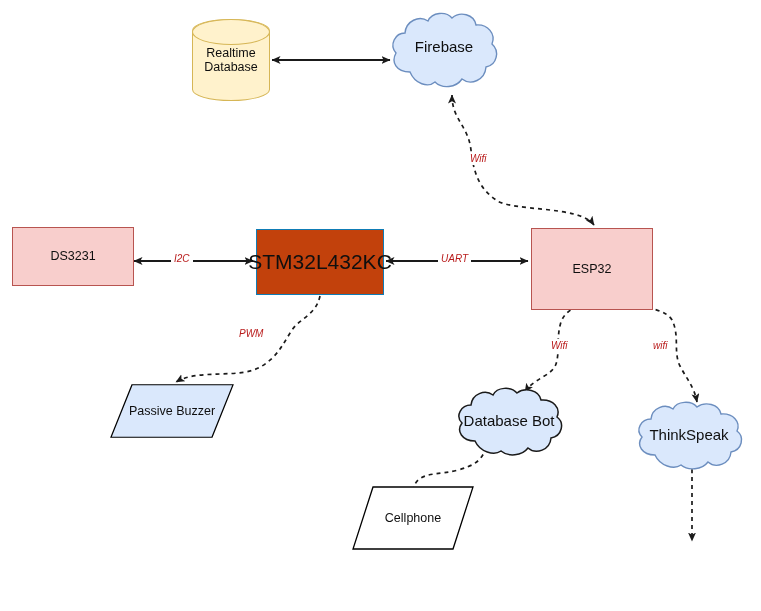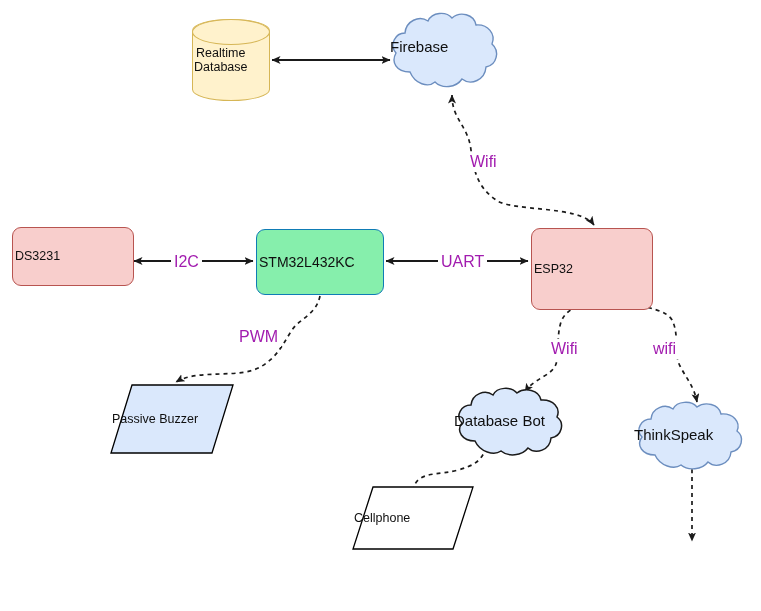--- a/index.html
+++ b/index.html
@@ -23,43 +23,42 @@
     top: 0;
     width: 761px;
     height: 611px;
     pointer-events: none;
   }
   .node {
     position: absolute;
     box-sizing: border-box;
     display: flex;
     align-items: center;
-    justify-content: flex-start;
+    justify-content: center;
     text-align: center;
     color: #0f0f0f;
     line-height: 1.15;
-    border-radius: 9px;
   }
   .node .lbl {
     position: relative;
     z-index: 3;
     padding: 0 2px;
     white-space: pre-line;
   }
 
   
   .rect {
     border: 1px solid #b85450;
     background: #f8cecc;
     font-size: 12.5px;
   }
   .rect.blue {
     border: 1px solid #0f7cb5;
-    background: #86efac;
-    font-size: 14px;
+    background: #c2410c;
+    font-size: 21px;
   }
 
   
   .cyl {
     font-size: 12.5px;
   }
   .cyl .body {
     position: absolute;
     left: 0; top: 0; right: 0; bottom: 0;
     background: #fff2cc;
@@ -96,26 +95,27 @@
   .cloud .shape {
     position: absolute;
     left: 0; top: 0; right: 0; bottom: 0;
     z-index: 1;
   }
   .cloud .shape svg { display: block; width: 100%; height: 100%; }
 
   
   .edge-label {
     position: absolute;
-    font-size: 16px;
-    color: #a21caf;
+    font-size: 10px;
+    color: #b91c1c;
     background: #ffffff;
     padding: 1px 3px;
     white-space: nowrap;
     z-index: 5;
+    font-style: italic;
   }
 </style>
 </head>
 <body>
 
 <div id="canvas">
 
   <svg id="edges" viewBox="0 0 761 611">
     <defs>
       <marker id="ah" markerWidth="10" markerHeight="10" refX="8.5" refY="4" orient="auto" markerUnits="userSpaceOnUse">
@@ -194,21 +194,21 @@
   </div>
 
   <div class="node rect blue" style="left:256px; top:229px; width:128px; height:66px;">
     <span class="lbl">STM32L432KC</span>
   </div>
 
   <div class="node rect" style="left:531px; top:228px; width:122px; height:82px;">
     <span class="lbl">ESP32</span>
   </div>
 
-  <div class="node para" style="left:110px; top:384px; width:124px; height:70px;">
+  <div class="node para" style="left:110px; top:384px; width:124px; height:54px;">
     <div class="shape">
       <svg viewBox="0 0 124 66" preserveAspectRatio="none">
         <path d="M22,1 L123,1 L102,65 L1,65 Z" fill="#dae8fc" stroke="#000000" stroke-width="1.3"></path>
       </svg>
     </div>
     <span class="lbl">Passive Buzzer</span>
   </div>
 
   <div class="node cloud" style="left:452px; top:385px; width:114px; height:76px;">
     <div class="shape">

